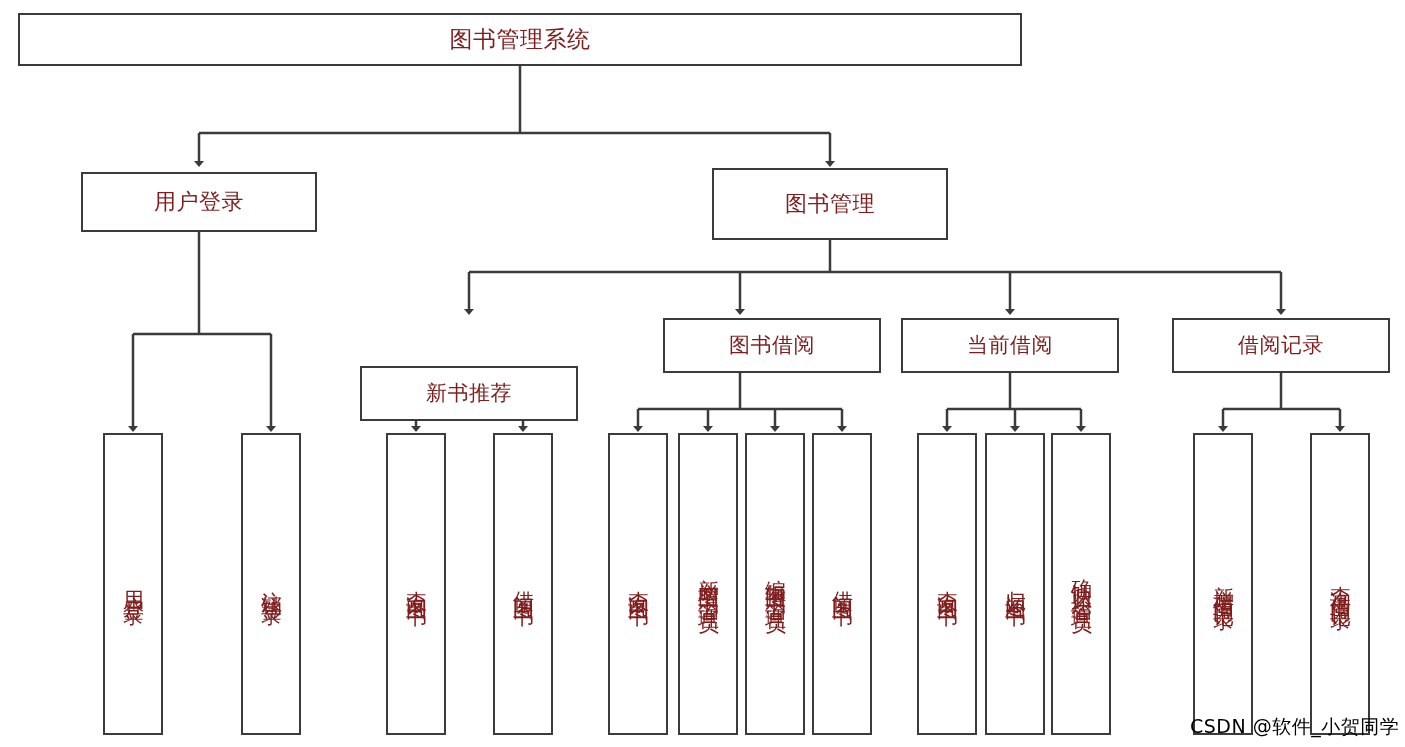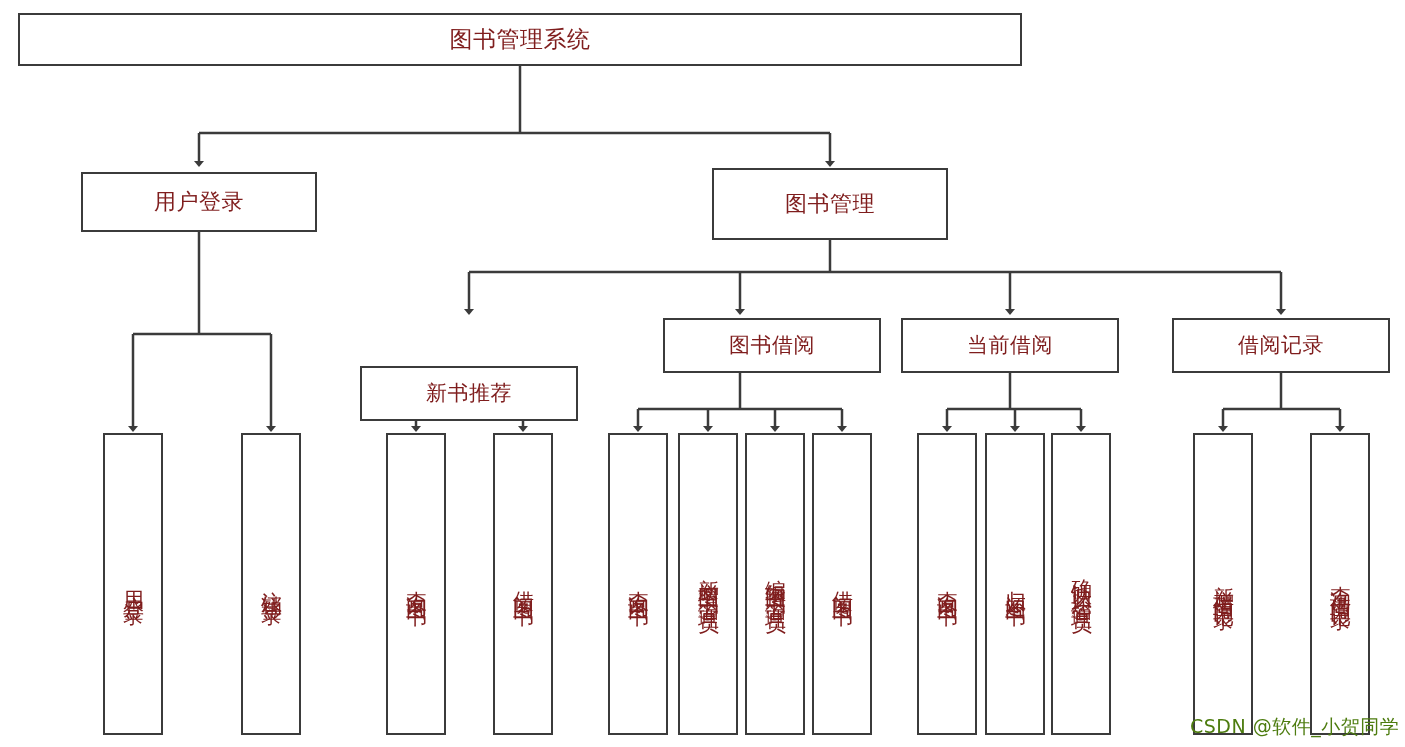--- a/index.html
+++ b/index.html
@@ -46,21 +46,21 @@
     writing-mode: vertical-rl;
     text-orientation: upright;
     letter-spacing: 5px;
     line-height: 1.0;
     white-space: nowrap;
     display: block;
   }
   .watermark {
     position: absolute;
     font-size: 19px;
-    color: #4d7c0f;
+    color: #000000;
     letter-spacing: 0.5px;
     white-space: nowrap;
     font-family: "DejaVu Sans", "Liberation Sans", sans-serif;
   }
 </style>
 </head>
 <body>
 
 <div id="canvas">
 

